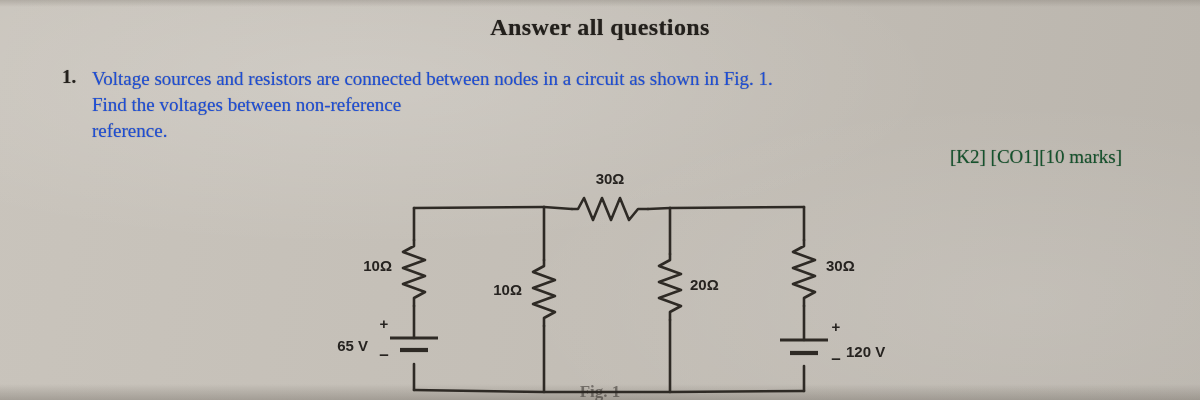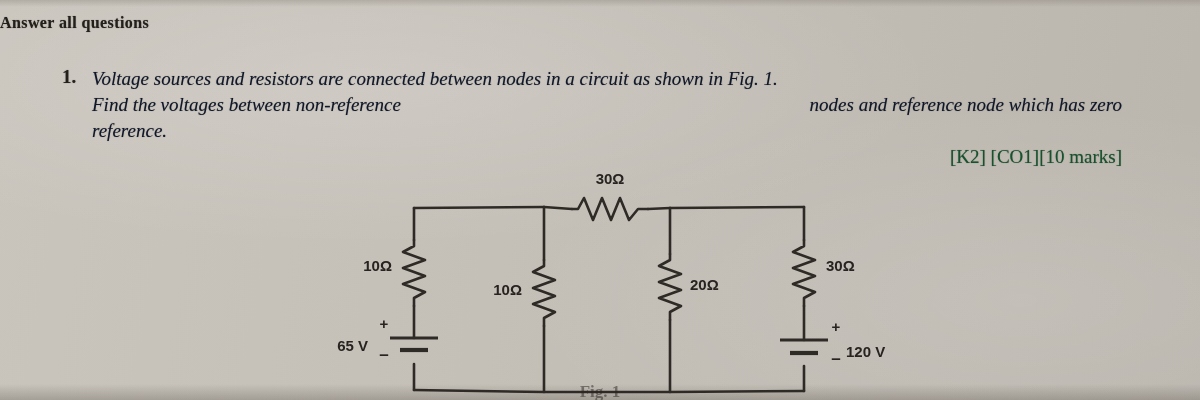--- a/index.html
+++ b/index.html
@@ -38,23 +38,23 @@
     left: 0; right: 0; bottom: 0; height: 16px;
     background: linear-gradient(0deg, rgba(105,99,91,0.38), rgba(105,99,91,0));
     pointer-events: none;
   }
 
   .heading {
     position: absolute;
     top: 14px;
     left: 0;
     width: 1200px;
-    text-align: left;
+    text-align: center;
     font-weight: bold;
-    font-size: 16px;
+    font-size: 24px;
     letter-spacing: 0.4px;
     color: #23201c;
     text-shadow: 0 0 1.1px rgba(40,36,32,0.55);
   }
 
   .q-block {
     position: absolute;
     left: 62px;
     top: 66px;
     width: 1060px;
@@ -65,24 +65,23 @@
     font-size: 19px;
     width: 30px;
     flex: 0 0 30px;
     color: #23201c;
     text-shadow: 0 0 1px rgba(40,36,32,0.5);
   }
   .q-body { flex: 1 1 auto; }
   .q-line {
     font-size: 19px;
     line-height: 26px;
-    color: #0f172a;
+    color: #1d4ed8;
     text-shadow: 0 0 1.05px rgba(40,36,32,0.45);
     white-space: nowrap;
-    font-style: italic;
   }
   .q-line.justify {
     display: flex;
     justify-content: space-between;
     white-space: normal;
   }
   .q-line.justify > span { white-space: nowrap; }
   .q-marks {
     text-align: right;
     font-size: 19px;
@@ -124,21 +123,20 @@
 
   <div class="heading">Answer all questions</div>
 
   <div class="q-block">
     <div class="q-row">
       <div class="q-number">1.</div>
       <div class="q-body">
         <div class="q-line">Voltage sources and resistors are connected between nodes in a circuit as shown in Fig. 1.</div>
         <div class="q-line justify">
           <span>Find the voltages between non-reference</span>
-          <span>nodes and reference node which has zero</span>
         </div>
         <div class="q-line">reference.</div>
         <div class="q-marks">[K2] [CO1][10 marks]</div>
       </div>
     </div>
   </div>
 
   <div id="circuit-figure">
     <svg id="circuit-svg" width="640" height="232" viewBox="0 0 640 232">
       <g fill="none" stroke="#2e2a25" stroke-width="2.6" stroke-linecap="round" stroke-linejoin="round">

